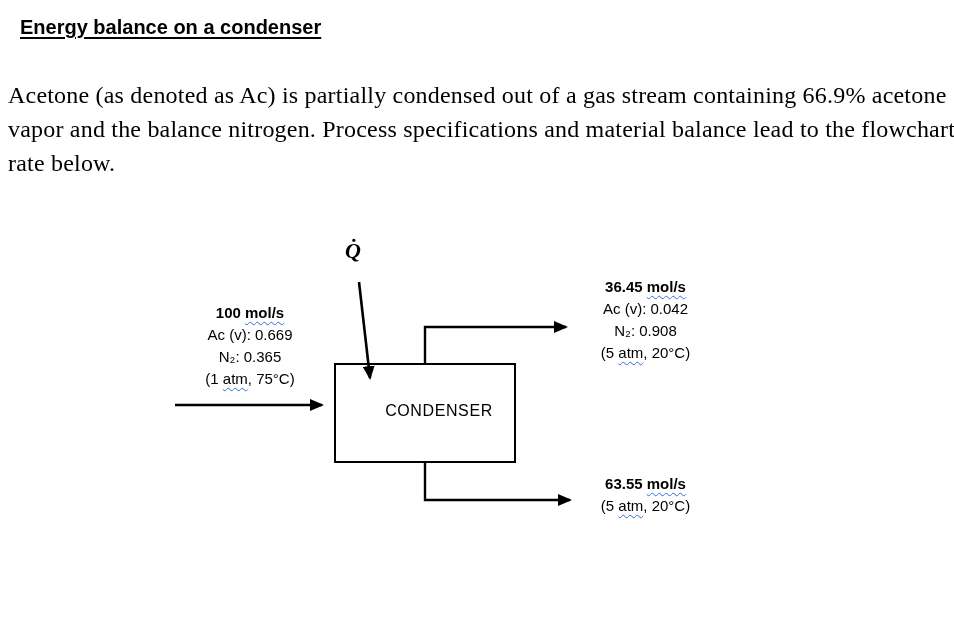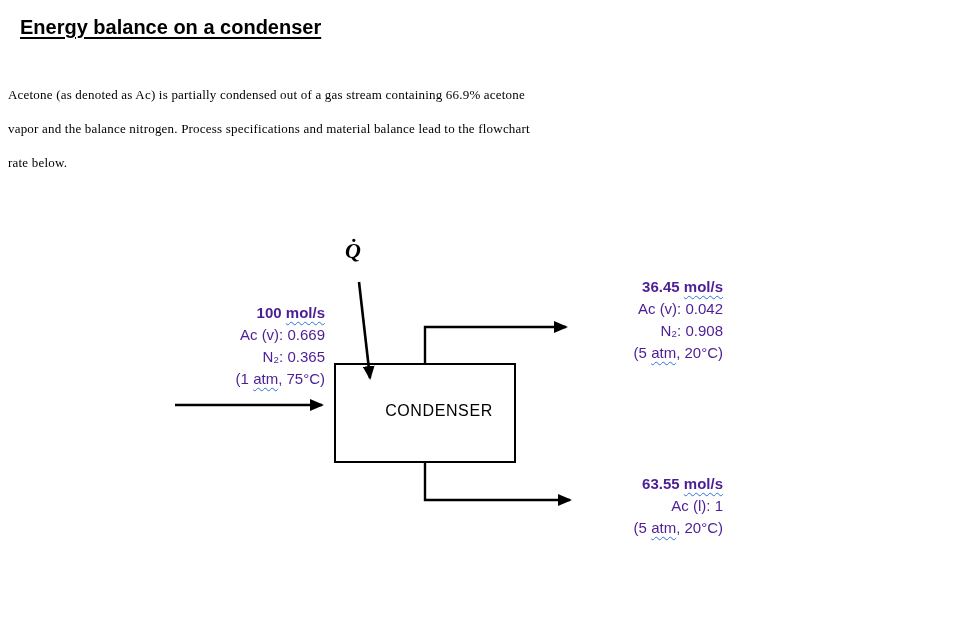--- a/index.html
+++ b/index.html
@@ -19,41 +19,41 @@
     margin: 12px;
     font-family: "Liberation Sans", sans-serif;
     font-size: 20px;
     font-weight: 700;
     text-decoration: underline;
     text-decoration-thickness: 2px;
     text-underline-offset: 3px;
   }
   .body-text {
     position: absolute;
-    font-size: 13px;
+    font-size: 24px;
     line-height: 34px;
     letter-spacing: 0.2px;
     white-space: nowrap;
   }
   .intro { left: 8px; top: 78px; }
   .closing { left: 8px; top: 594px; }
 
   .diagram-svg {
     position: absolute;
     left: 0; top: 0;
     width: 954px; height: 630px;
   }
 
   .dlabel {
     position: absolute;
     font-family: "Liberation Sans", sans-serif;
     font-size: 15px;
     line-height: 22px;
-    text-align: right;
-    color: #4c1d95;
+    text-align: center;
+    color: #000000;
   }
   .flow-line { font-weight: 700; }
   .sq {
     text-decoration: underline;
     text-decoration-style: wavy;
     text-decoration-color: #2f6fde;
     text-decoration-thickness: 1px;
     text-underline-offset: 3px;
     text-decoration-skip-ink: none;
   }
@@ -124,18 +124,17 @@
 
   <div class="dlabel vapor-label">
     <div class="flow-line"><span>36.45 </span><span class="sq">mol/s</span></div>
     <div>Ac (v): 0.042</div>
     <div>N₂: 0.908</div>
     <div><span>(5 </span><span class="sq">atm</span><span>, 20°C)</span></div>
   </div>
 
   <div class="dlabel liquid-label">
     <div class="flow-line"><span>63.55 </span><span class="sq">mol/s</span></div>
-    <div>Ac (l): 1</div>
     <div><span>(5 </span><span class="sq">atm</span><span>, 20°C)</span></div>
   </div>
 
 
 </div>
 
 </body></html>

